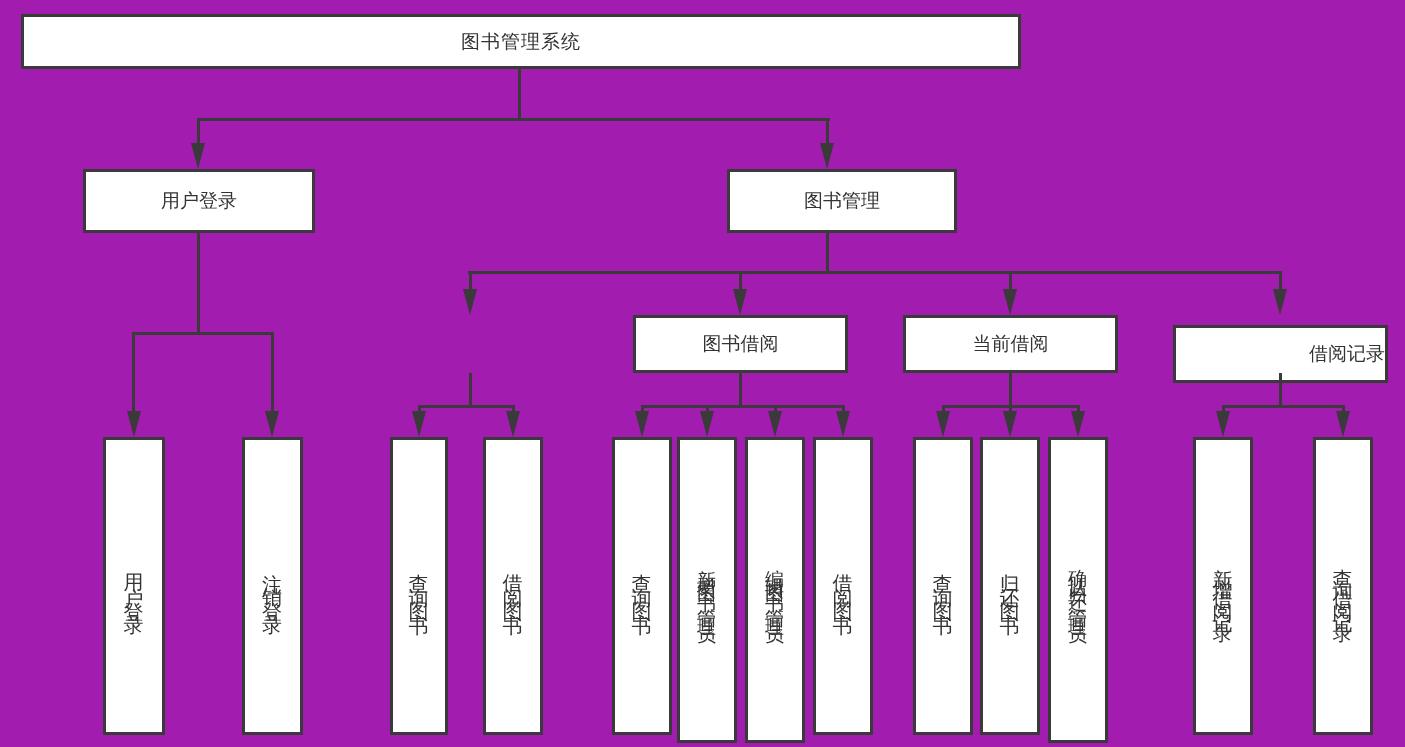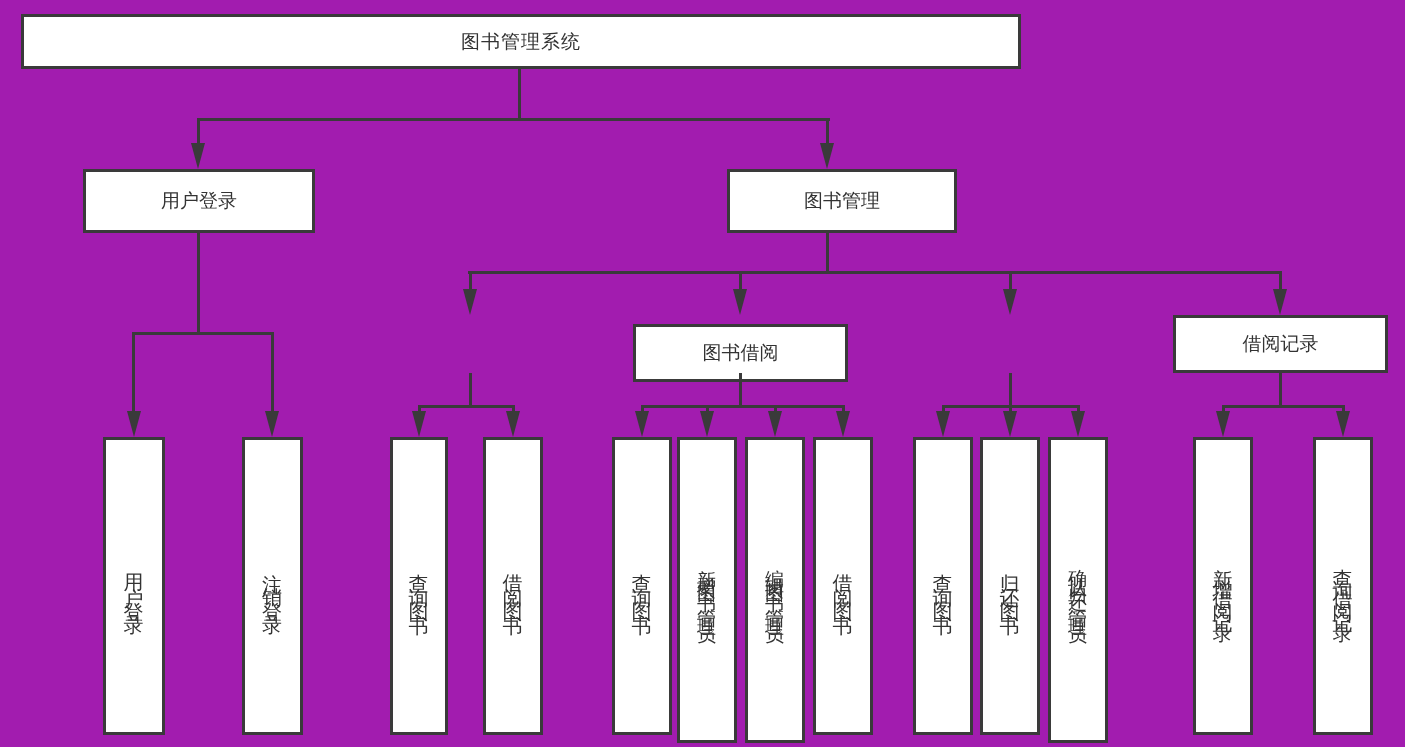--- a/index.html
+++ b/index.html
@@ -65,24 +65,27 @@
   <div class="hl" style="left:468px;top:271px;width:813px;"></div>
   <div class="vl" style="left:469px;top:271px;height:20px;"></div>
   <div class="arrow" style="left:463px;top:289px;"></div>
   <div class="vl" style="left:739px;top:271px;height:20px;"></div>
   <div class="arrow" style="left:733px;top:289px;"></div>
   <div class="vl" style="left:1009px;top:271px;height:20px;"></div>
   <div class="arrow" style="left:1003px;top:289px;"></div>
   <div class="vl" style="left:1279px;top:271px;height:20px;"></div>
   <div class="arrow" style="left:1273px;top:289px;"></div>
 
-  <div class="box hbox" style="left:633px;top:324px;width:215px;height:58px;">
+  <div class="box hbox" style="left:633px;top:315px;width:215px;height:58px;">
     <span>图书借阅</span>
   </div>
-  <div class="box hbox" style="left:1173px;top:315px;width:215px;height:58px;">
+  <div class="box hbox" style="left:903px;top:315px;width:215px;height:58px;">
+    <span>当前借阅</span>
+  </div>
+  <div class="box hbox" style="left:1173px;top:325px;width:215px;height:58px;justify-content:flex-end;">
     <span>借阅记录</span>
   </div>
 
   <div class="vl" style="left:469px;top:373px;height:34px;"></div>
   <div class="hl" style="left:418px;top:405px;width:97px;"></div>
   <div class="vl" style="left:418px;top:405px;height:8px;"></div>
   <div class="arrow" style="left:412px;top:411px;"></div>
   <div class="vl" style="left:512px;top:405px;height:8px;"></div>
   <div class="arrow" style="left:506px;top:411px;"></div>
 

